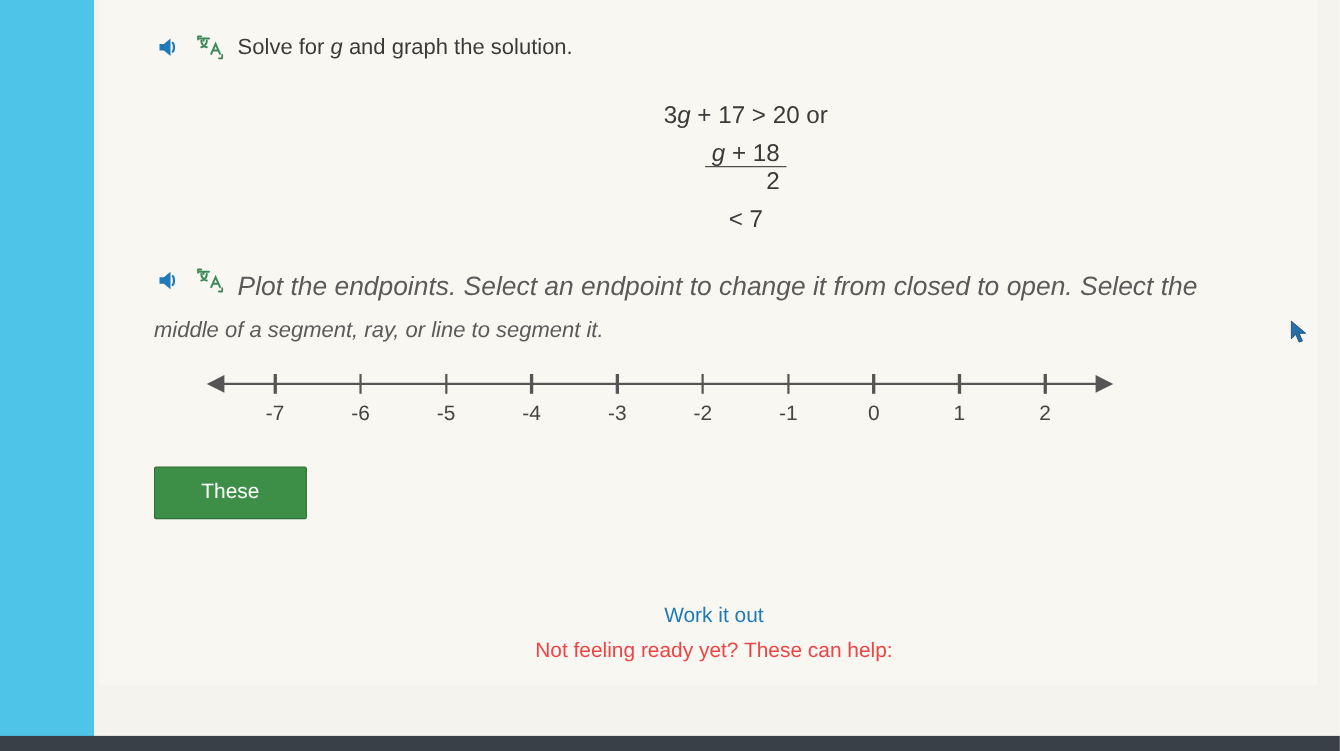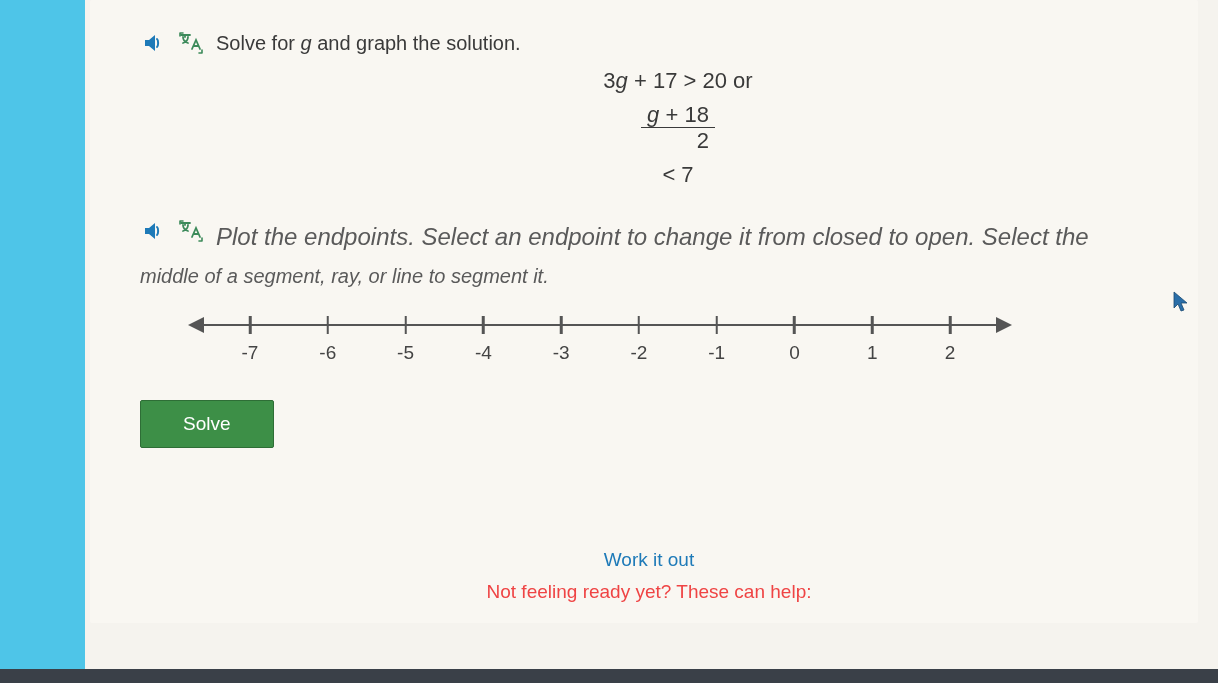--- a/index.html
+++ b/index.html
@@ -18,21 +18,21 @@
     right: 20px;
     bottom: 60px;
     background: #f9f7f2;
     padding: 30px 40px 20px 50px;
     border-radius: 2px;
   }
   .question-row {
     display: flex;
     align-items: center;
     gap: 12px;
-    margin-bottom: 12px;
+    margin-bottom: 36px;
   }
   .speaker-icon, .translate-icon {
     width: 26px;
     height: 26px;
     display: inline-flex;
     align-items: center;
     justify-content: center;
     cursor: pointer;
   }
   .question-text {
@@ -236,21 +236,21 @@
         <div class="nl-label" style="left: 526.667px;">-1</div>
         <div class="nl-tick" style="left: 604.444px;"></div>
         <div class="nl-label" style="left: 604.444px;">0</div>
         <div class="nl-tick" style="left: 682.222px;"></div>
         <div class="nl-label" style="left: 682.222px;">1</div>
         <div class="nl-tick" style="left: 760px;"></div>
         <div class="nl-label" style="left: 760px;">2</div>
       </div>
   </div>
 
-  <button class="submit-btn">Solve</button>
+  <button class="submit-btn">These</button>
 
   <div class="bottom-area">
     <div class="work-link">Work it out</div>
     <div class="not-ready">Not feeling ready yet? These can help:</div>
   </div>
 
 </div>
 
 <div class="cursor-pointer">
   <svg width="18" height="24" viewBox="0 0 18 24">

